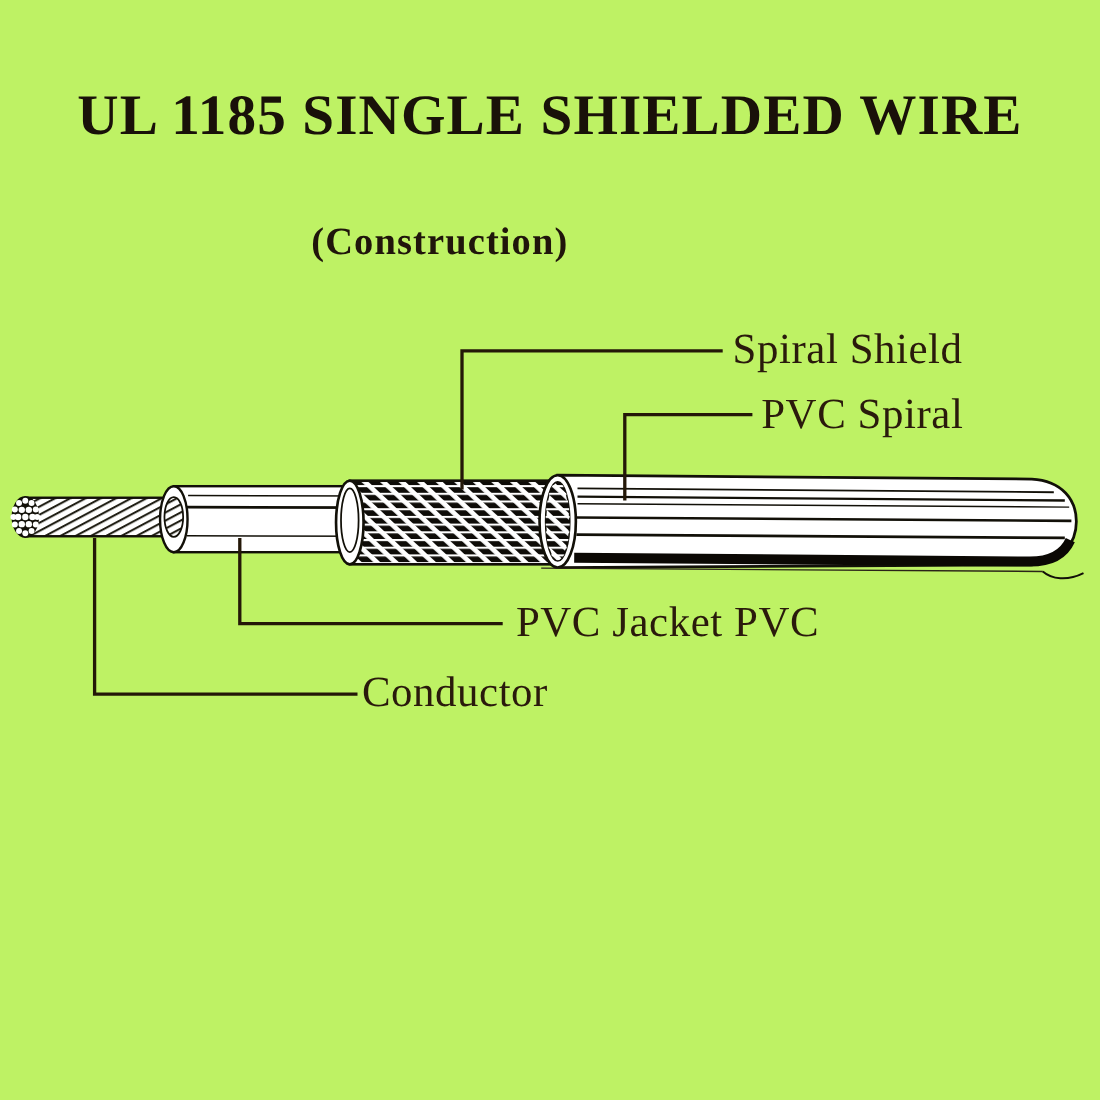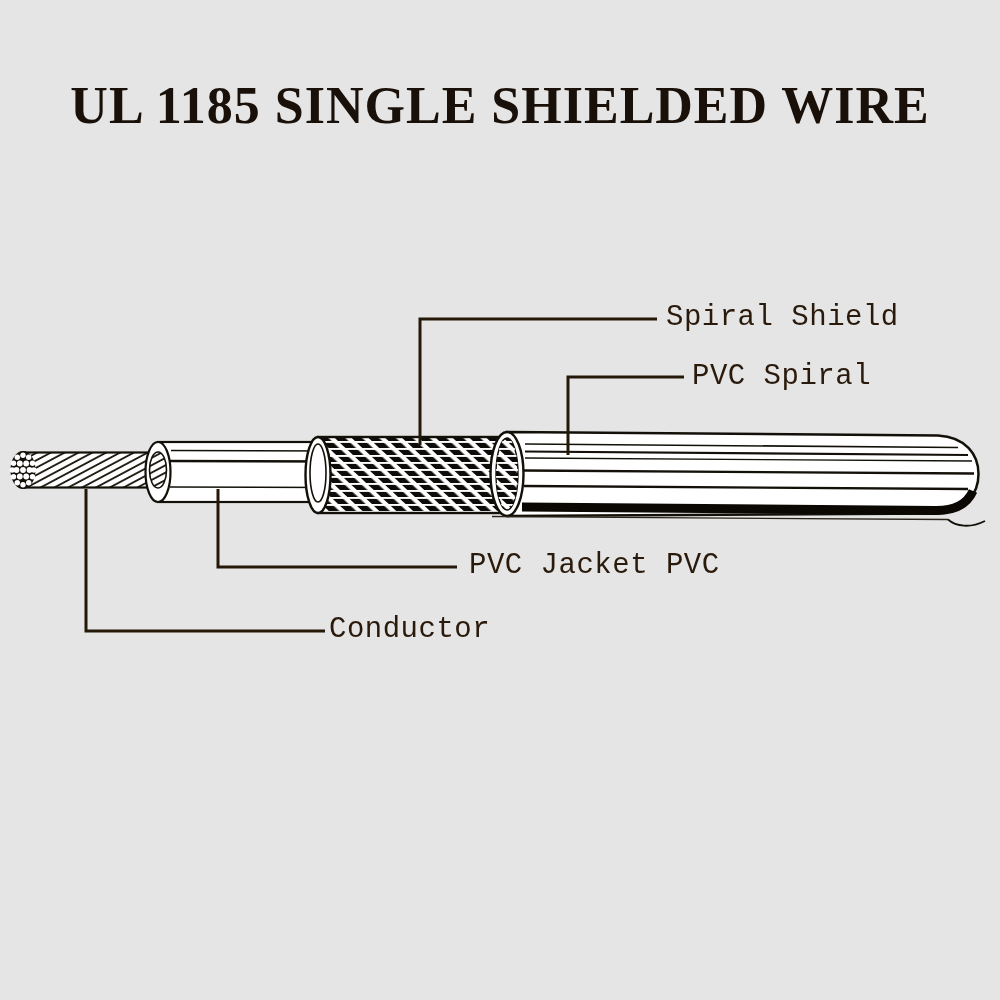--- a/index.html
+++ b/index.html
@@ -1,54 +1,54 @@
 <!DOCTYPE html>
 <html><head>
 <meta charset="utf-8">
 <style>
   html,body{margin:0;padding:0;}
   #page{
     position:relative;
     width:1000px;height:1000px;
-    background:#e5e5e5;
+    background:#bef264;
     font-family:"Liberation Serif", serif;
     overflow:hidden;
   }
   .abs{position:absolute;}
   #title{
     left:0;top:76px;width:1000px;
     text-align:center;
     font-size:52px;font-weight:bold;
     color:#191109;letter-spacing:1px;
     white-space:nowrap;
   }
   #subtitle{
     left:283px;top:200px;
     font-size:35px;font-weight:bold;
     color:#20150b;letter-spacing:1px;
     white-space:nowrap;
   }
   .callout-label{
-    font-size:29px;color:#2a1a0c;
+    font-size:39px;color:#2a1a0c;
     letter-spacing:0.5px;white-space:nowrap;
     line-height:29px;
-    font-family:Liberation Mono, monospace;
   }
   #label-spiral-shield{left:666px;top:303px;}
   #label-pvc-jacket{left:692px;top:362px;}
   #label-pvc-jacket-pvc{left:469px;top:551px;text-align:right;}
   #label-conductor{left:329px;top:615px;}
   svg{display:block;}
 </style>
 </head>
 <body>
 
 <div id="page">
 
   <div id="title" class="abs">UL 1185 SINGLE SHIELDED WIRE</div>
+  <div id="subtitle" class="abs">(Construction)</div>
 
   <div id="label-spiral-shield" class="abs callout-label">Spiral Shield</div>
   <div id="label-pvc-jacket" class="abs callout-label">PVC Spiral</div>
   <div id="label-pvc-jacket-pvc" class="abs callout-label">PVC Jacket PVC</div>
   <div id="label-conductor" class="abs callout-label">Conductor</div>
 
   <svg class="abs" style="left:0;top:0" width="1000" height="1000" viewBox="0 0 1000 1000">
     <defs>
 
       <pattern id="condHatch" patternUnits="userSpaceOnUse" width="6.5" height="6.5" patternTransform="rotate(-28)">

